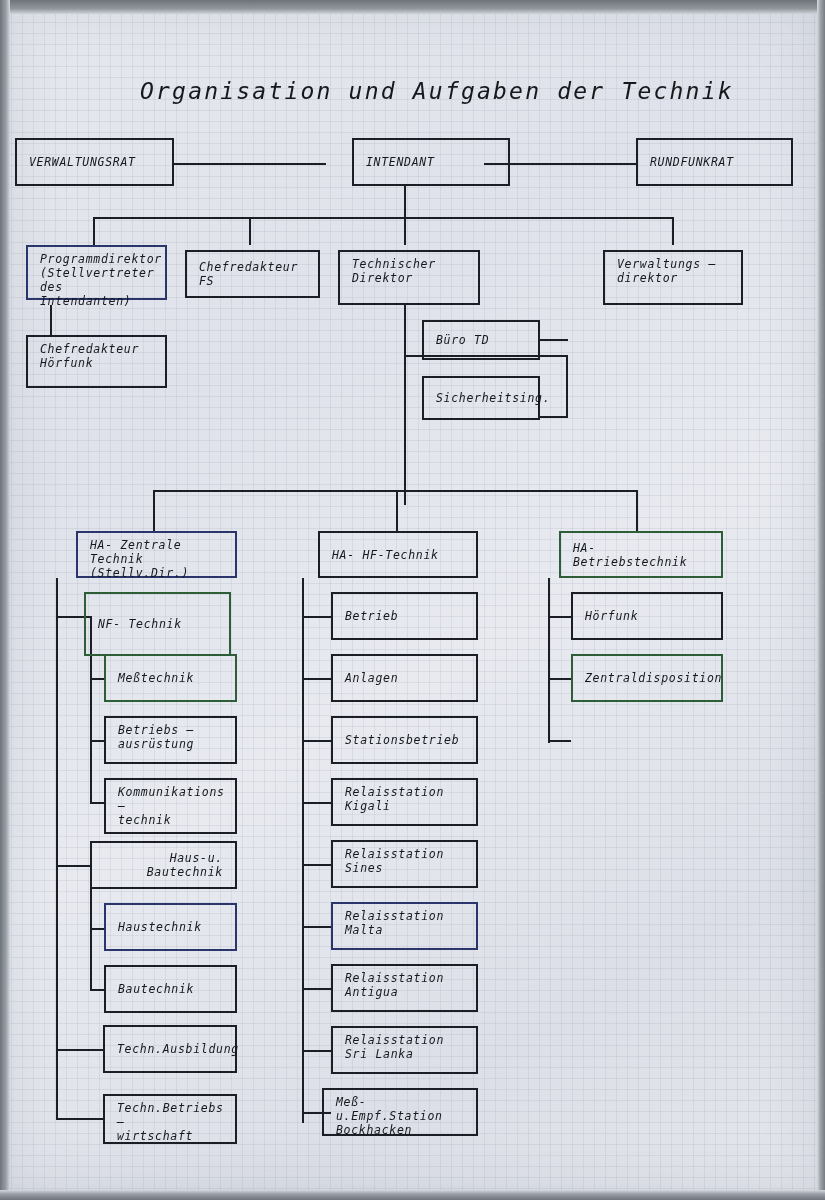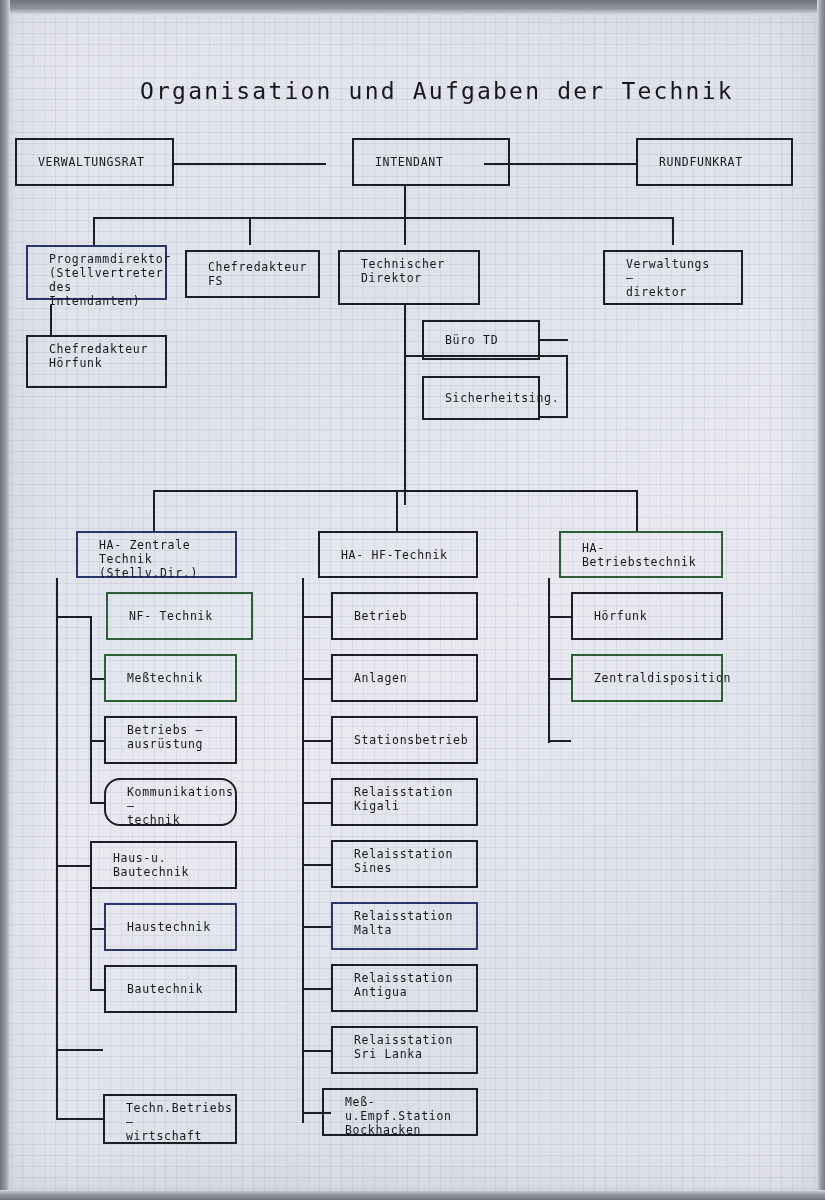--- a/index.html
+++ b/index.html
@@ -16,20 +16,21 @@
   #sheet {
     position: absolute;
     left: 0; top: 0;
     width: 825px;
     height: 1200px;
     background:
       repeating-linear-gradient(0deg, rgba(120,130,150,0.13) 0px, rgba(120,130,150,0.13) 1px, rgba(0,0,0,0) 1px, rgba(0,0,0,0) 11px),
       repeating-linear-gradient(90deg, rgba(120,130,150,0.13) 0px, rgba(120,130,150,0.13) 1px, rgba(0,0,0,0) 1px, rgba(0,0,0,0) 11px),
       linear-gradient(150deg, #e6e8ee 0%, #dfe2ea 30%, #e8eaf0 55%, #dcdfe7 80%, #e4e6ec 100%);
     box-shadow: inset 0 0 60px rgba(90,100,120,0.18);
+    font-style: italic;
   }
   #paper-edge-top {
     position: absolute; left: 0; top: 0; width: 825px; height: 14px;
     background: linear-gradient(180deg, #6f737a 0%, #8f939a 60%, #cfd3da 100%);
   }
   #paper-edge-left {
     position: absolute; left: 0; top: 0; width: 10px; height: 1200px;
     background: linear-gradient(90deg, #6f737a 0%, #9a9ea6 60%, #d3d7de 100%);
   }
   #paper-edge-right {
@@ -54,21 +55,21 @@
 
   .node {
     position: absolute;
     border: 2px solid #1b1e24;
     background: transparent;
     box-sizing: border-box;
     color: #15181d;
     font-size: 11.5px;
     line-height: 14px;
     letter-spacing: 0.7px;
-    padding: 5px 21px;
+    padding: 5px 12px;
     font-family: "DejaVu Sans Mono", monospace;
     white-space: pre-line;
     display: block;
   }
   .node.center-v { display: flex; align-items: center; }
   .node.tint-blue { border-color: #29356b; }
   .node.tint-green { border-color: #2d5e38; }
 
   .line {
     position: absolute;
@@ -168,36 +169,37 @@
 
   <div class="node center-v" style="left:422px; top:376px; width:118px; height:44px;">Sicherheitsing.</div>
 
   <div class="node tint-blue" style="left:76px; top:531px; width:161px; height:47px;">HA- Zentrale Technik
 (Stellv.Dir.)</div>
 
   <div class="node center-v" style="left:318px; top:531px; width:160px; height:47px;">HA- HF-Technik</div>
 
   <div class="node center-v tint-green" style="left:559px; top:531px; width:164px; height:47px;">HA- Betriebstechnik</div>
 
-  <div class="node center-v tint-green" style="left:106px; top:592px; width:147px; height:48px;">NF- Technik</div>
+  <div class="node center-v tint-green" style="left:84px; top:592px; width:147px; height:64px;">NF- Technik</div>
 
   <div class="node center-v tint-green" style="left:104px; top:654px; width:133px; height:48px;">Meßtechnik</div>
 
   <div class="node" style="left:104px; top:716px; width:133px; height:48px;">Betriebs –
 ausrüstung</div>
 
-  <div class="node" style="left:104px; top:778px; width:133px; height:48px;border-radius:16px;">Kommunikations –
+  <div class="node" style="left:104px; top:778px; width:133px; height:56px;">Kommunikations –
 technik</div>
 
-  <div class="node center-v" style="left:90px; top:841px; width:147px; height:48px;">Haus-u. Bautechnik</div>
+  <div class="node center-v" style="left:90px; top:841px; width:147px; height:48px;text-align:right;">Haus-u. Bautechnik</div>
 
   <div class="node center-v tint-blue" style="left:104px; top:903px; width:133px; height:48px;">Haustechnik</div>
 
   <div class="node center-v" style="left:104px; top:965px; width:133px; height:48px;">Bautechnik</div>
 
+  <div class="node center-v" style="left:103px; top:1025px; width:134px; height:48px;">Techn.Ausbildung</div>
 
   <div class="node" style="left:103px; top:1094px; width:134px; height:50px;">Techn.Betriebs –
 wirtschaft</div>
 
   <div class="node center-v" style="left:331px; top:592px; width:147px; height:48px;">Betrieb</div>
 
   <div class="node center-v" style="left:331px; top:654px; width:147px; height:48px;">Anlagen</div>
 
   <div class="node center-v" style="left:331px; top:716px; width:147px; height:48px;">Stationsbetrieb</div>
 

